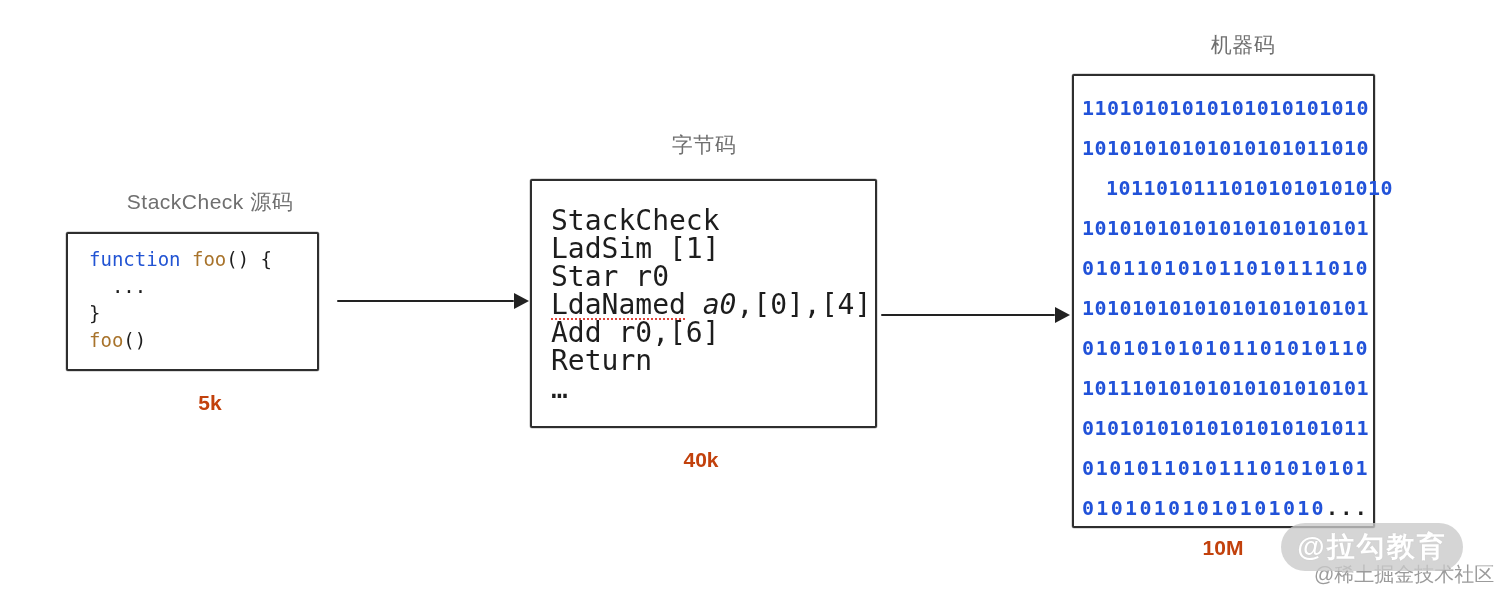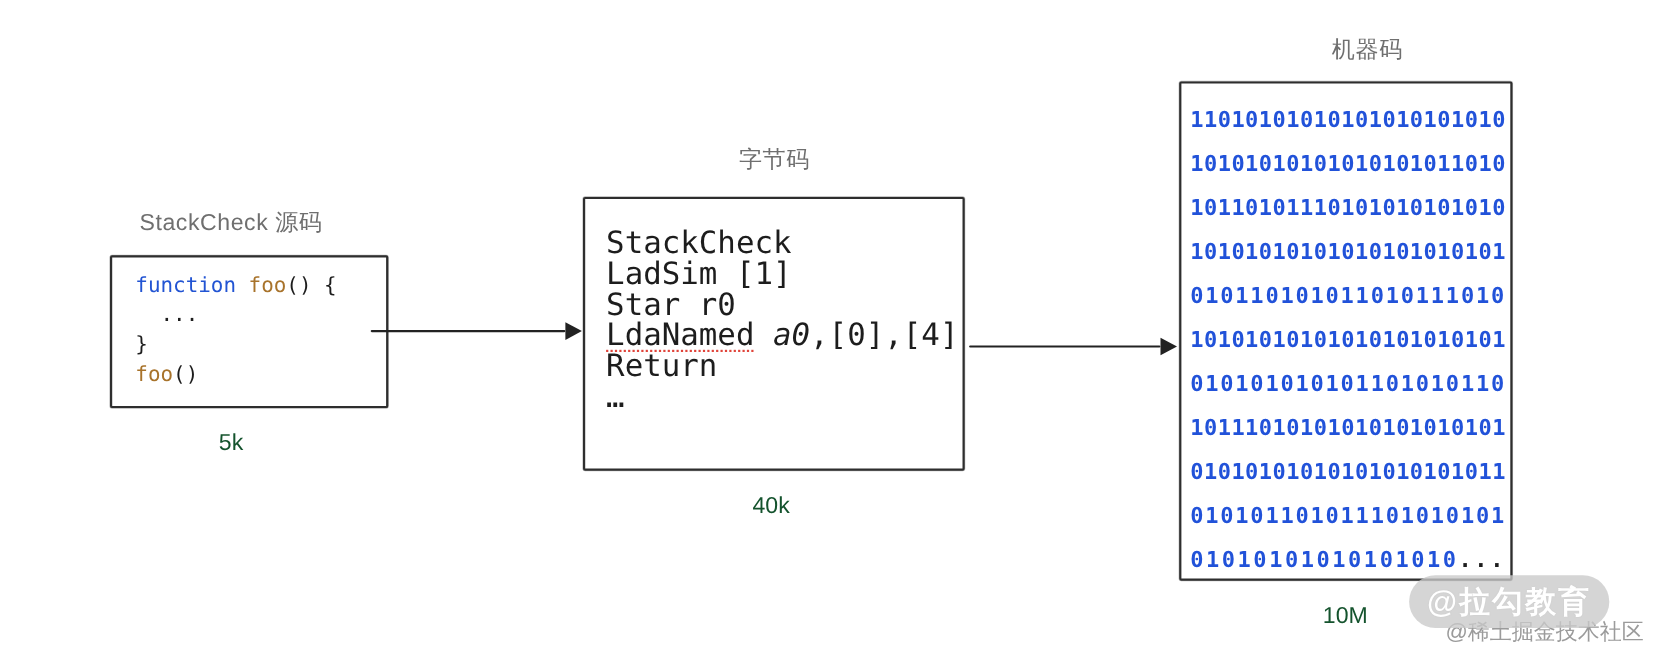--- a/index.html
+++ b/index.html
@@ -5,33 +5,33 @@
   html,body{margin:0;padding:0;background:#ffffff;}
   #canvas{
     position:relative;width:1512px;height:599px;background:#ffffff;overflow:hidden;
     font-family:"Liberation Sans",sans-serif;
   }
   .stage-title{
     position:absolute;color:#6f6f6f;font-size:21px;letter-spacing:.5px;
     text-align:center;white-space:nowrap;transform:translateX(-50%);
   }
   .size-label{
-    position:absolute;color:#14532d;font-size:21px;text-align:center;
-    white-space:nowrap;transform:translateX(-50%);
+    position:absolute;color:#c2410c;font-size:21px;text-align:center;
+    white-space:nowrap;transform:translateX(-50%);font-weight:bold;
   }
   .sketch-box{
     position:absolute;background:#fff;border:2.5px solid #2e2e2e;border-radius:2px;
     box-shadow:0 0 0 .5px rgba(46,46,46,.35);
   }
   .code{
     font-family:"DejaVu Sans Mono","Liberation Mono",monospace;color:#1d1d1d;
     white-space:pre;
   }
   
-  #js-box{left:100px;top:232px;width:253px;height:139px;padding:12px 0 0 21px;box-sizing:border-box;}
+  #js-box{left:66px;top:232px;width:253px;height:139px;padding:12px 0 0 21px;box-sizing:border-box;}
   #js-box .code{font-size:19px;line-height:27px;}
   .kw{color:#2254d3;}
   .fn{color:#a8732b;}
   
   #bc-box{left:530px;top:179px;width:347px;height:249px;padding:26px 0 0 19px;box-sizing:border-box;}
   #bc-box .code{font-size:28px;line-height:28px;}
   .squiggle{
     text-decoration:underline dotted #e0443a;
     text-decoration-thickness:2px;text-underline-offset:4px;
   }
@@ -88,47 +88,48 @@
     <div class="head"></div>
   </div>
 
   <div class="stage-title" style="left:704px;top:131px;">字节码</div>
 
   <div id="bc-box" class="sketch-box">
     <div class="code">StackCheck</div>
     <div class="code">LadSim [1]</div>
     <div class="code">Star r0</div>
     <div class="code"><span class="squiggle">LdaNamed</span><span class="ital"> a0</span><span>,[0],[4]</span></div>
+    <div class="code">Add r0,[6]</div>
     <div class="code">Return</div>
     <div class="code">…</div>
   </div>
 
   <div class="size-label" style="left:701px;top:448px;">40k</div>
 
   <div id="arrow-2" class="arrow">
     <div class="shaft"></div>
     <div class="head"></div>
   </div>
 
   <div class="stage-title" style="left:1215px;top:31px;margin-left:28px;">机器码</div>
 
   <div id="mc-box" class="sketch-box">
     <div class="bin-row" style="letter-spacing: 0.44px;">11010101010101010101010</div>
     <div class="bin-row" style="letter-spacing: 0.44px;">10101010101010101011010</div>
-    <div class="bin-row" style="letter-spacing: 0.44px;">10110101110101010101010</div>
+    <div class="bin-row" style="letter-spacing: 0.44px; margin-left: 24px;">10110101110101010101010</div>
     <div class="bin-row" style="letter-spacing: 0.44px;">10101010101010101010101</div>
     <div class="bin-row" style="letter-spacing: 1.63px;">010110101011010111010</div>
     <div class="bin-row" style="letter-spacing: 0.44px;">10101010101010101010101</div>
     <div class="bin-row" style="letter-spacing: 1.63px;">010101010101101010110</div>
     <div class="bin-row" style="letter-spacing: 0.44px;">10111010101010101010101</div>
     <div class="bin-row" style="letter-spacing: 0.44px;">01010101010101010101011</div>
     <div class="bin-row" style="letter-spacing: 1.63px; text-align: center;">010101101011101010101</div>
     <div class="bin-row" style="letter-spacing: 2.31px;"><span>01010101010101010</span><span class="bin-dots">...</span></div>
   </div>
 
-  <div class="size-label" style="left:1223px;top:548px;">10M</div>
+  <div class="size-label" style="left:1223px;top:536px;">10M</div>
 
   <div id="wm-credit">@稀土掘金技术社区</div>
   <div id="wm-pill">
     <span class="wm-text">@拉勾教育</span>
   </div>
 
 </div>
 
 </body></html>

